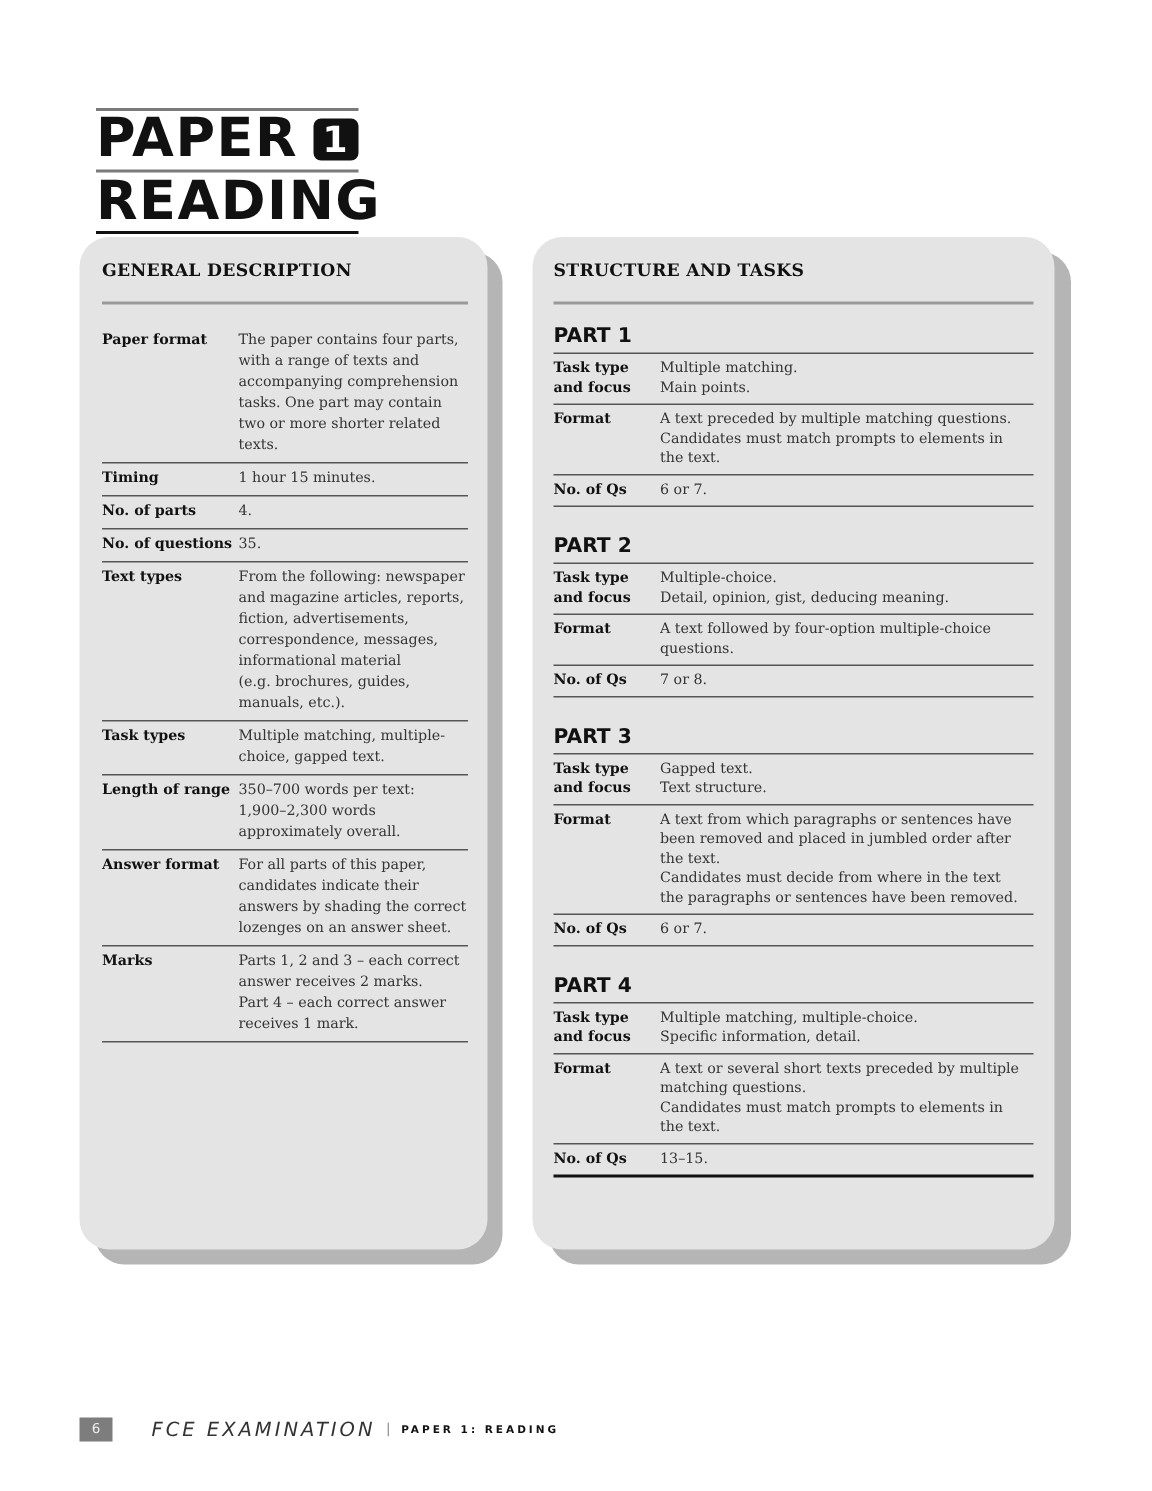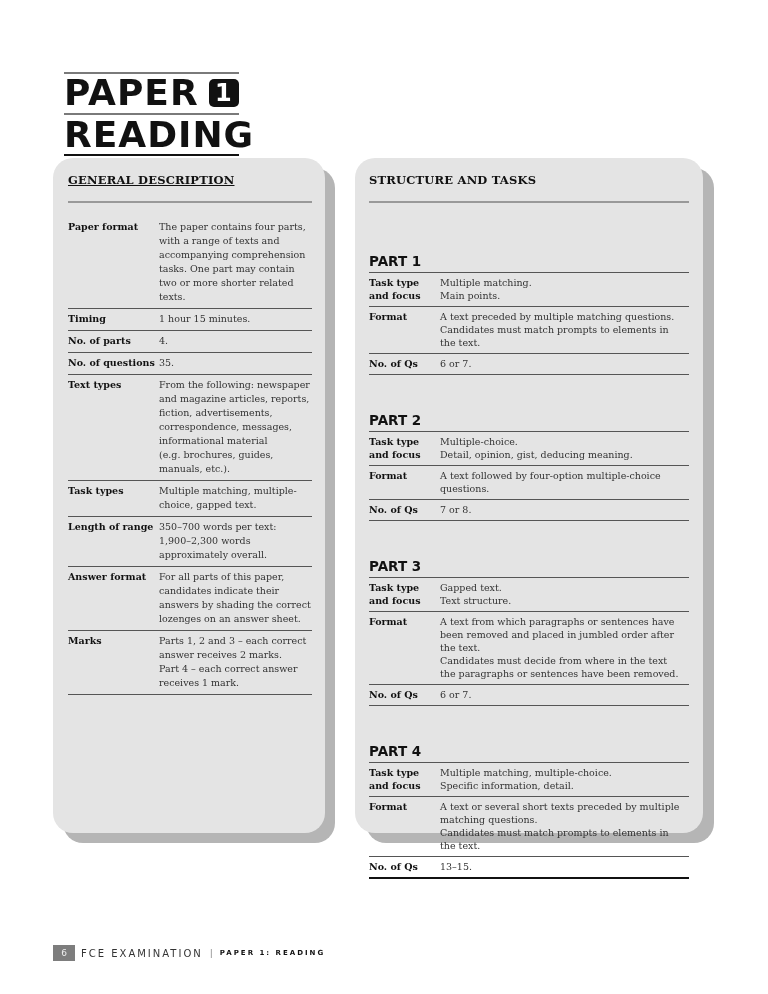--- a/index.html
+++ b/index.html
@@ -30,33 +30,33 @@
   .heading-rule { position: absolute; height: 2px; background: #999; }
 
   
   .gd-table { position: absolute; left: 68px; top: 217px; width: 244px; }
   .gd-row { display: flex; border-bottom: 1px solid #555; padding: 3px 0 4px 0; }
   .gd-row .lbl { width: 91px; flex: none; font-weight: bold; font-size: 9.5px; line-height: 14px; color: #111; }
   .gd-row .val { flex: 1; font-size: 9.5px; line-height: 14px; color: #333; white-space: pre-line; }
 
   
   .parts { position: absolute; left: 369px; top: 216px; width: 320px; }
-  .part { margin-bottom: 18px; margin-top: 37px; }
+  .part { margin-bottom: 18px; }
   .part-title { font-family: "DejaVu Sans", sans-serif; font-weight: bold; font-size: 13.5px; color: #111;
                 padding-bottom: 3px; border-bottom: 1px solid #555; }
   .p-row { display: flex; border-bottom: 1px solid #555; padding: 3px 0 4px 0; }
   .p-row .lbl { width: 71px; flex: none; font-weight: bold; font-size: 9.5px; line-height: 13px; color: #111; white-space: pre-line; }
   .p-row .val { flex: 1; font-size: 9.5px; line-height: 13px; color: #333; white-space: pre-line; }
   .part.last .p-row:last-child { border-bottom: 2px solid #111; }
 
   
   .footer { position: absolute; left: 53px; top: 945px; display: flex; align-items: center; }
   .page-num { background: #7d7d7d; color: #eee; width: 22px; height: 16px; font-family: "DejaVu Sans", sans-serif;
               font-size: 9px; display: flex; align-items: center; justify-content: center; }
-  .footer-exam { margin-left: 6px; font-family: "DejaVu Sans", sans-serif; font-size: 10px; letter-spacing: 2px; color: #333; }
+  .footer-exam { margin-left: 26px; font-family: "DejaVu Sans", sans-serif; font-size: 13px; letter-spacing: 2px; color: #333; font-style: italic; }
   .footer-sep { margin: 0 7px; font-family: "DejaVu Sans", sans-serif; font-size: 9px; color: #888; }
   .footer-paper { font-family: "DejaVu Sans", sans-serif; font-weight: bold; font-size: 7px; letter-spacing: 2px; color: #111; }
 </style>
 </head>
 <body>
 
 <div class="title-block">
   <div class="title-rule-top"></div>
   <div class="title-line">
     <span>PAPER</span>
@@ -64,21 +64,21 @@
   </div>
   <div class="title-mid-rule"></div>
   <div class="title-line">
     <span>READING</span>
   </div>
   <div class="title-bottom-rule"></div>
 </div>
 
 <div class="card-shadow left"></div>
 <div class="card left"></div>
-<div class="card-heading" style="left:68px; top:173px;text-decoration:underline;">GENERAL DESCRIPTION</div>
+<div class="card-heading" style="left:68px; top:173px;">GENERAL DESCRIPTION</div>
 <div class="heading-rule" style="left:68px; top:201px; width:244px;"></div>
 
 <div class="gd-table">
   <div class="gd-row">
       <div class="lbl">Paper format</div>
       <div class="val">The paper contains four parts,
 with a range of texts and
 accompanying comprehension
 tasks. One part may contain
 two or more shorter related

